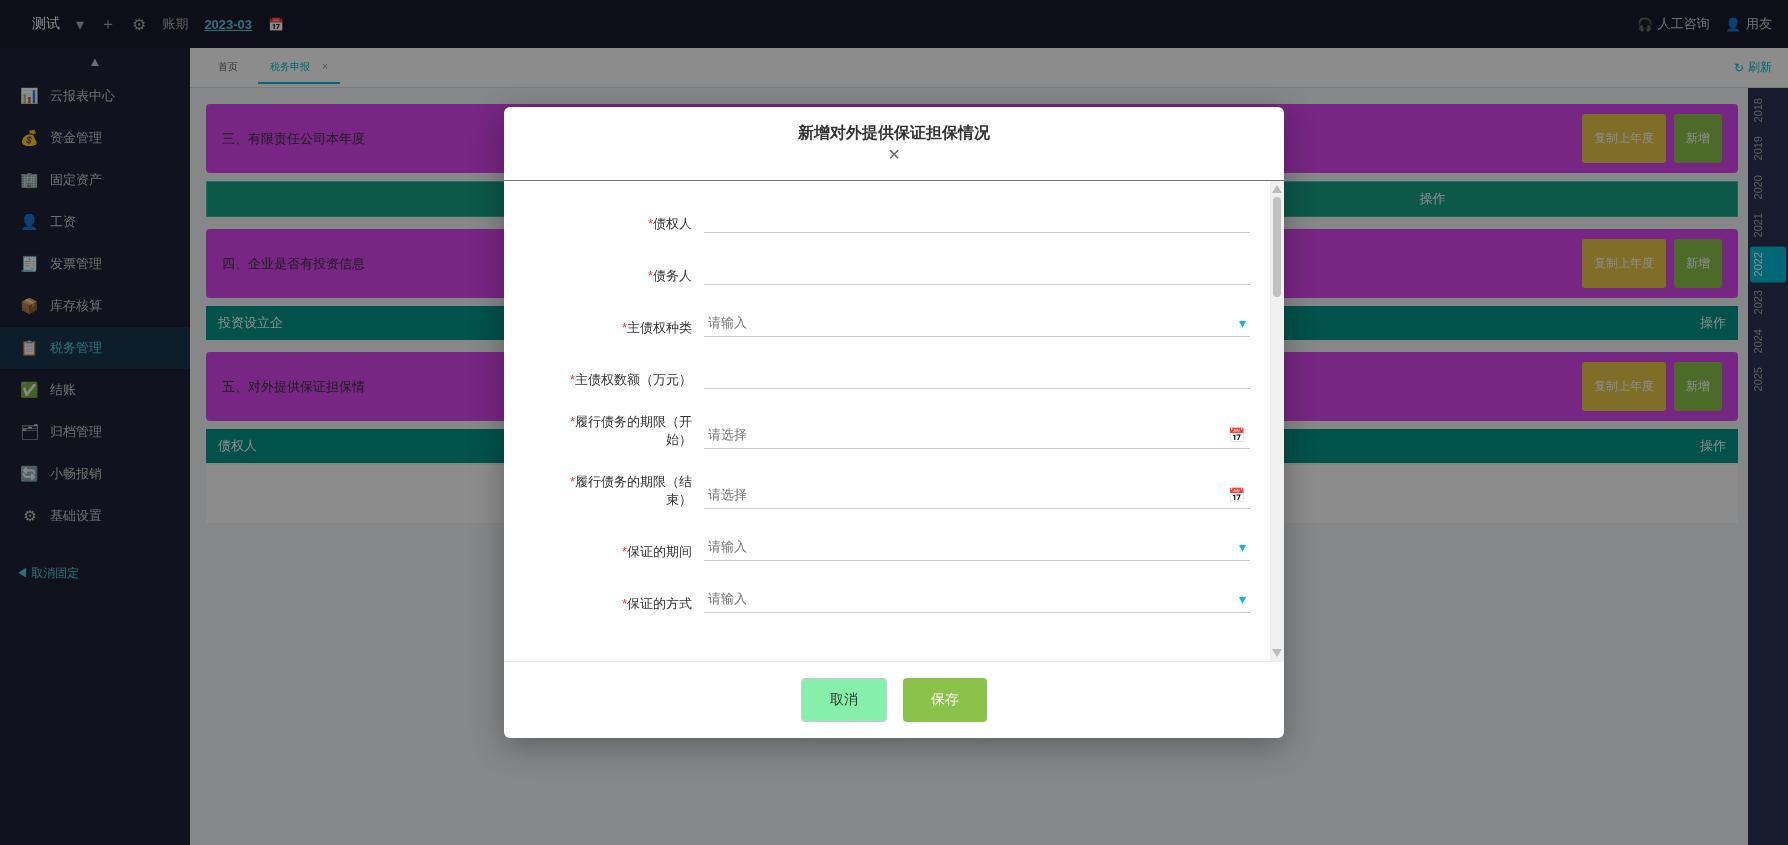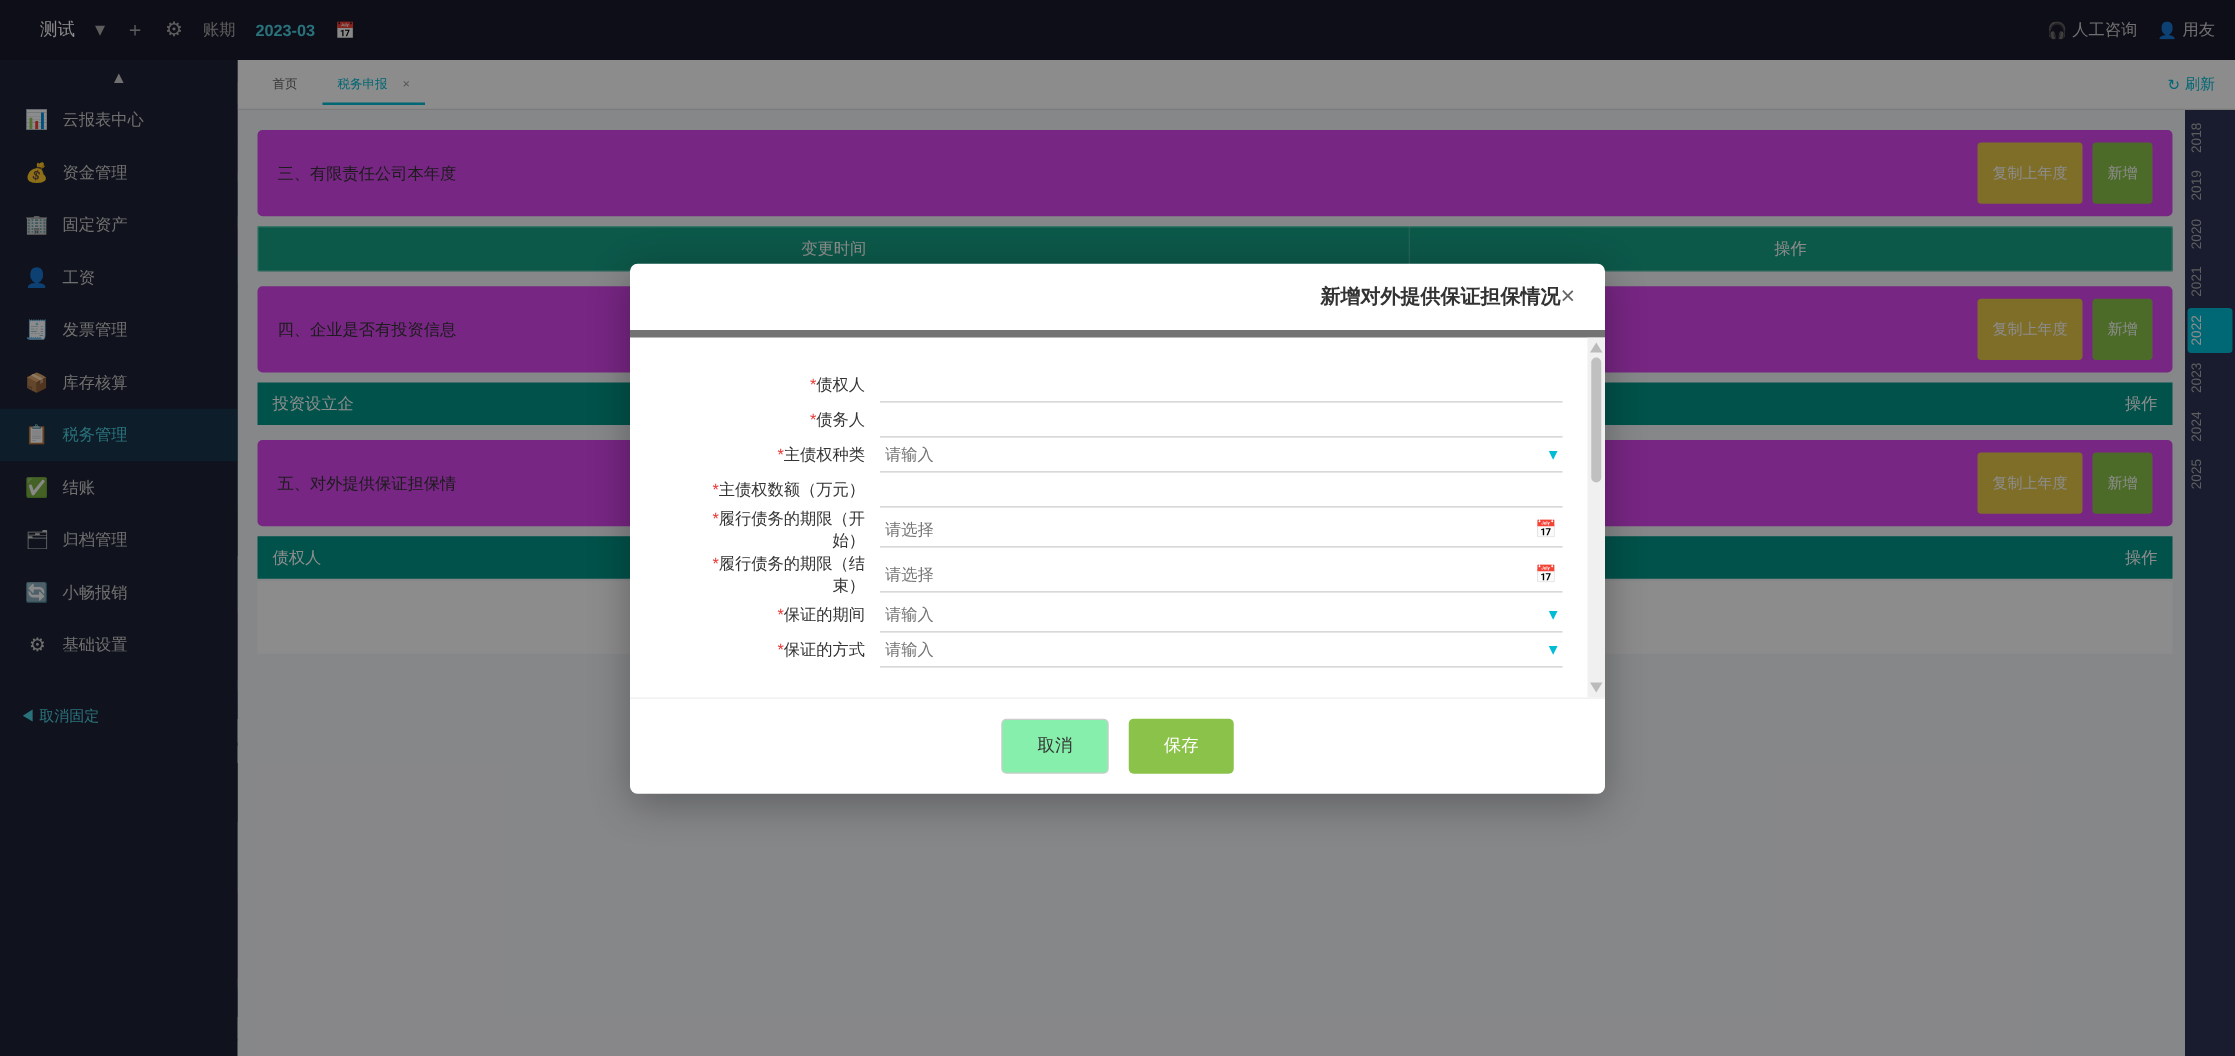--- a/index.html
+++ b/index.html
@@ -39,21 +39,21 @@
     .header-center {
       flex: 1;
       display: flex;
       align-items: center;
       gap: 16px;
       padding-left: 16px;
     }
     .company-name { font-size: 14px; color: white; }
     .header-icon { color: #aaa; cursor: pointer; font-size: 16px; }
     .period-label { color: #aaa; font-size: 13px; }
-    .period-value { color: #4dd0e1; font-size: 13px; font-weight: bold; }
+    .period-value { color: #4dd0e1; font-size: 13px; font-weight: bold; text-decoration: underline; }
     .calendar-icon { color: #4dd0e1; }
     .header-right {
       display: flex;
       align-items: center;
       gap: 16px;
       color: #ccc;
       font-size: 13px;
     }
     .header-right-item { display: flex; align-items: center; gap: 4px; cursor: pointer; }
 
@@ -204,21 +204,22 @@
       box-shadow: 0 8px 32px rgba(0,0,0,0.3);
       display: flex;
       flex-direction: column;
       position: relative;
     }
     .modal-header {
       display: flex;
       align-items: center;
       justify-content: flex-end;
       padding: 16px 24px;
-      border-bottom: 6px solid #737373;
+      border-bottom: 1px solid #737373;
+      flex-direction: column;
     }
     .modal-title { font-size: 16px; font-weight: bold; color: #333; }
     .modal-close {
       font-size: 20px;
       color: #666;
       cursor: pointer;
       background: none;
       border: none;
       line-height: 1;
     }
@@ -231,21 +232,22 @@
       padding: 16px 24px;
       display: flex;
       justify-content: center;
       gap: 16px;
       border-top: 1px solid #eee;
     }
 
     
     .form-row {
       display: flex;
-      align-items: center;
+      align-items: flex-end;
+      margin-bottom: 24px;
       position: relative;
     }
     .form-label {
       width: 160px;
       text-align: right;
       padding-right: 12px;
       font-size: 13px;
       color: #333;
       flex-shrink: 0;
     }

